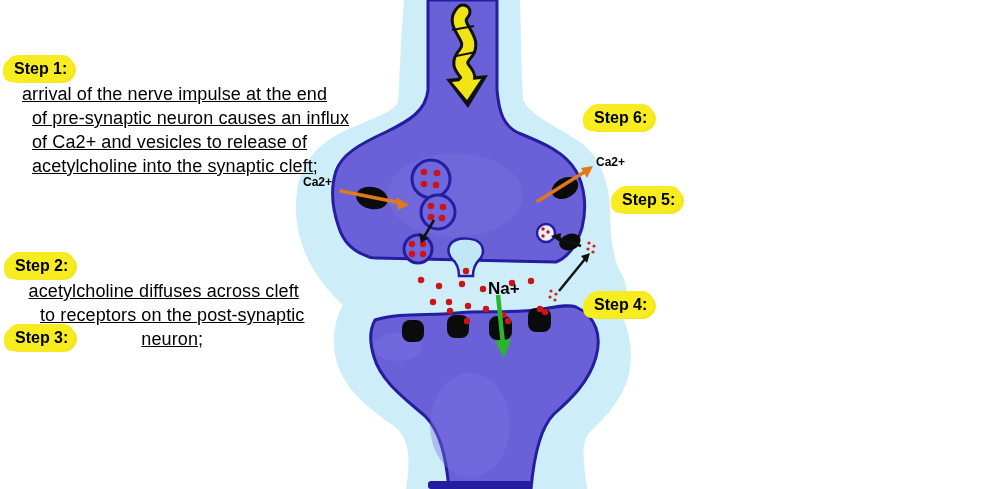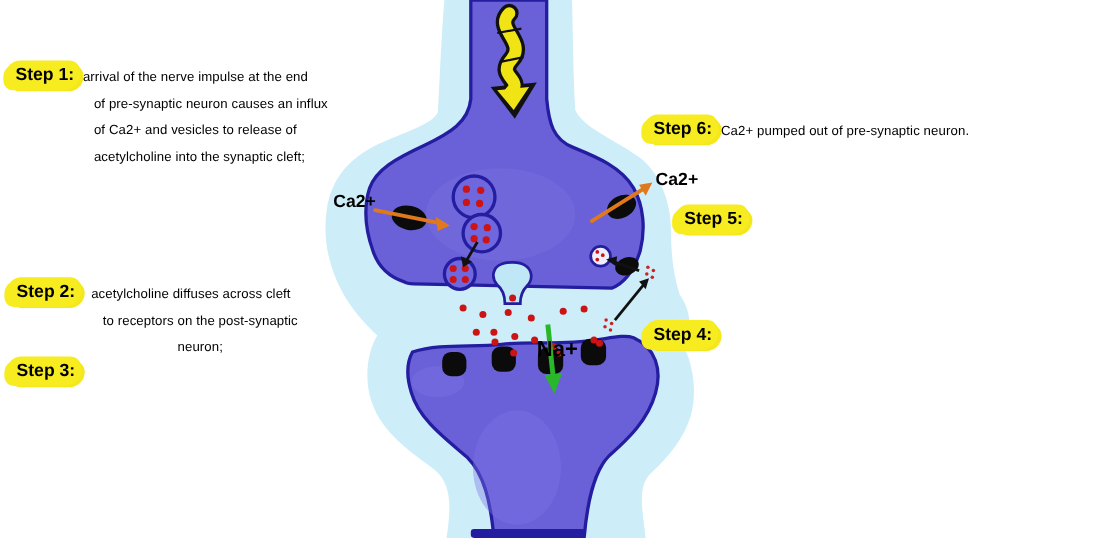--- a/index.html
+++ b/index.html
@@ -1,35 +1,36 @@
 <!DOCTYPE html>
 <html><head>
 <meta charset="utf-8">
 <style>
   html,body{margin:0;padding:0;}
   body{
     width:1000px;height:489px;position:relative;overflow:hidden;
     background:#ffffff;font-family:"Liberation Sans",sans-serif;color:#000;
   }
   #diagram-svg{position:absolute;left:0;top:0;z-index:1;}
-  .step{position:absolute;display:flex;align-items:flex-start;z-index:3;}
+  .step{position:absolute;display:flex;align-items:flex-start;z-index:3;flex-direction:column;}
   .step-label{
     background:#f7ec20;font-weight:700;font-size:16px;line-height:20px;
     padding:2px 6px 2px 8px;white-space:nowrap;
     border-radius:14px 12px 16px 10px;
     box-shadow:-3px 1px 0 0 #f7ec20,3px 2px 0 0 #f4e71c,0 -2px 0 0 #f7ec20;
   }
   .step-text{
-    white-space:pre;font-size:12px;line-height:24px;margin-left:2px;margin-top:1px;
+    white-space:pre;font-size:18px;line-height:24px;margin-left:16px;margin-top:1px;
     letter-spacing:0.1px;
+    text-decoration:underline;
   }
   .indent10{padding-left:10px;text-indent:-10px;}
   .indent17{padding-left:17px;text-indent:-17px;text-align:center;}
-  .mol{position:absolute;font-size:16px;font-weight:600;z-index:3;white-space:nowrap;}
-  .mol-na{font-size:20px;margin-top:28px;}
+  .mol{position:absolute;font-size:12px;font-weight:600;z-index:3;white-space:nowrap;}
+  .mol-na{font-size:17px;}
 </style>
 </head>
 <body>
 
 <svg id="diagram-svg" width="1000" height="489" viewBox="0 0 1000 489">
 
   <path d="M 404,0 C 401,35 400,70 398,102 C 393,113 368,120 344,131
        C 317,144 301,163 297,191 C 293,219 300,245 311,265
        C 319,280 331,294 343,305 C 335,318 330,342 338,366
        C 348,394 372,410 395,427 C 411,440 410,462 406,489
@@ -181,18 +182,17 @@
 <div class="step" style="left:586px;top:293px;">
   <span class="step-label">Step 4:</span>
 </div>
 
 <div class="step" style="left:614px;top:188px;gap:36px;">
   <span class="step-label">Step 5:</span>
 </div>
 
 <div class="step" style="left:586px;top:106px;">
   <span class="step-label">Step 6:</span>
-  <div class="step-text">Ca2+ pumped out of pre-synaptic neuron.</div>
 </div>
 
 <div class="mol" style="left:303px;top:175px;">Ca2+</div>
 <div class="mol" style="left:596px;top:155px;">Ca2+</div>
 <div class="mol mol-na" style="left:488px;top:279px;">Na+</div>
 
 </body></html>

